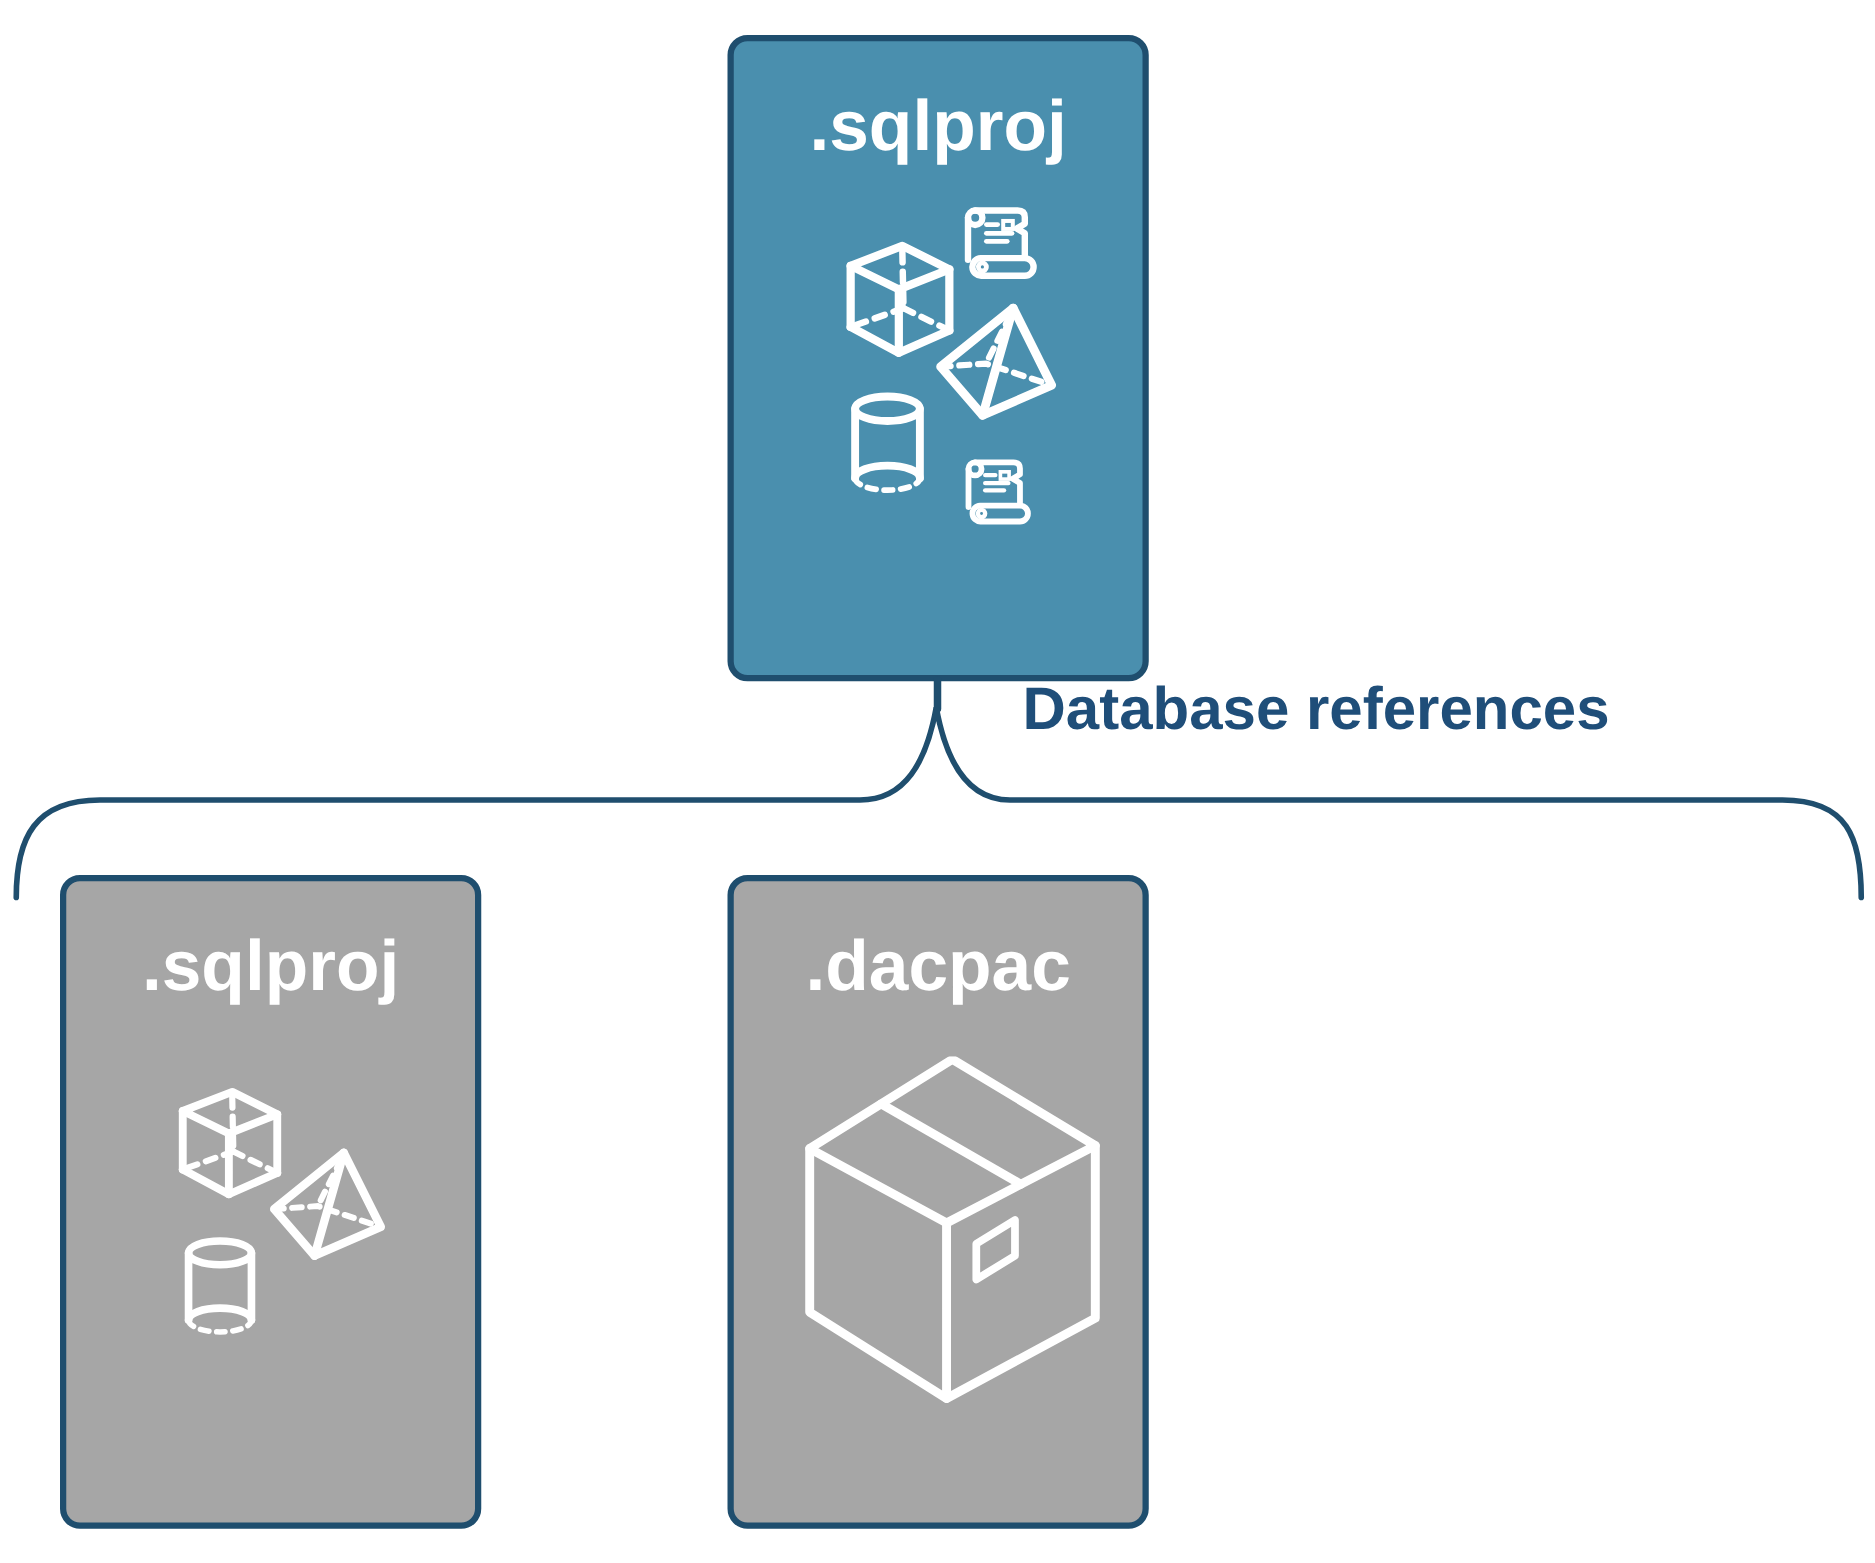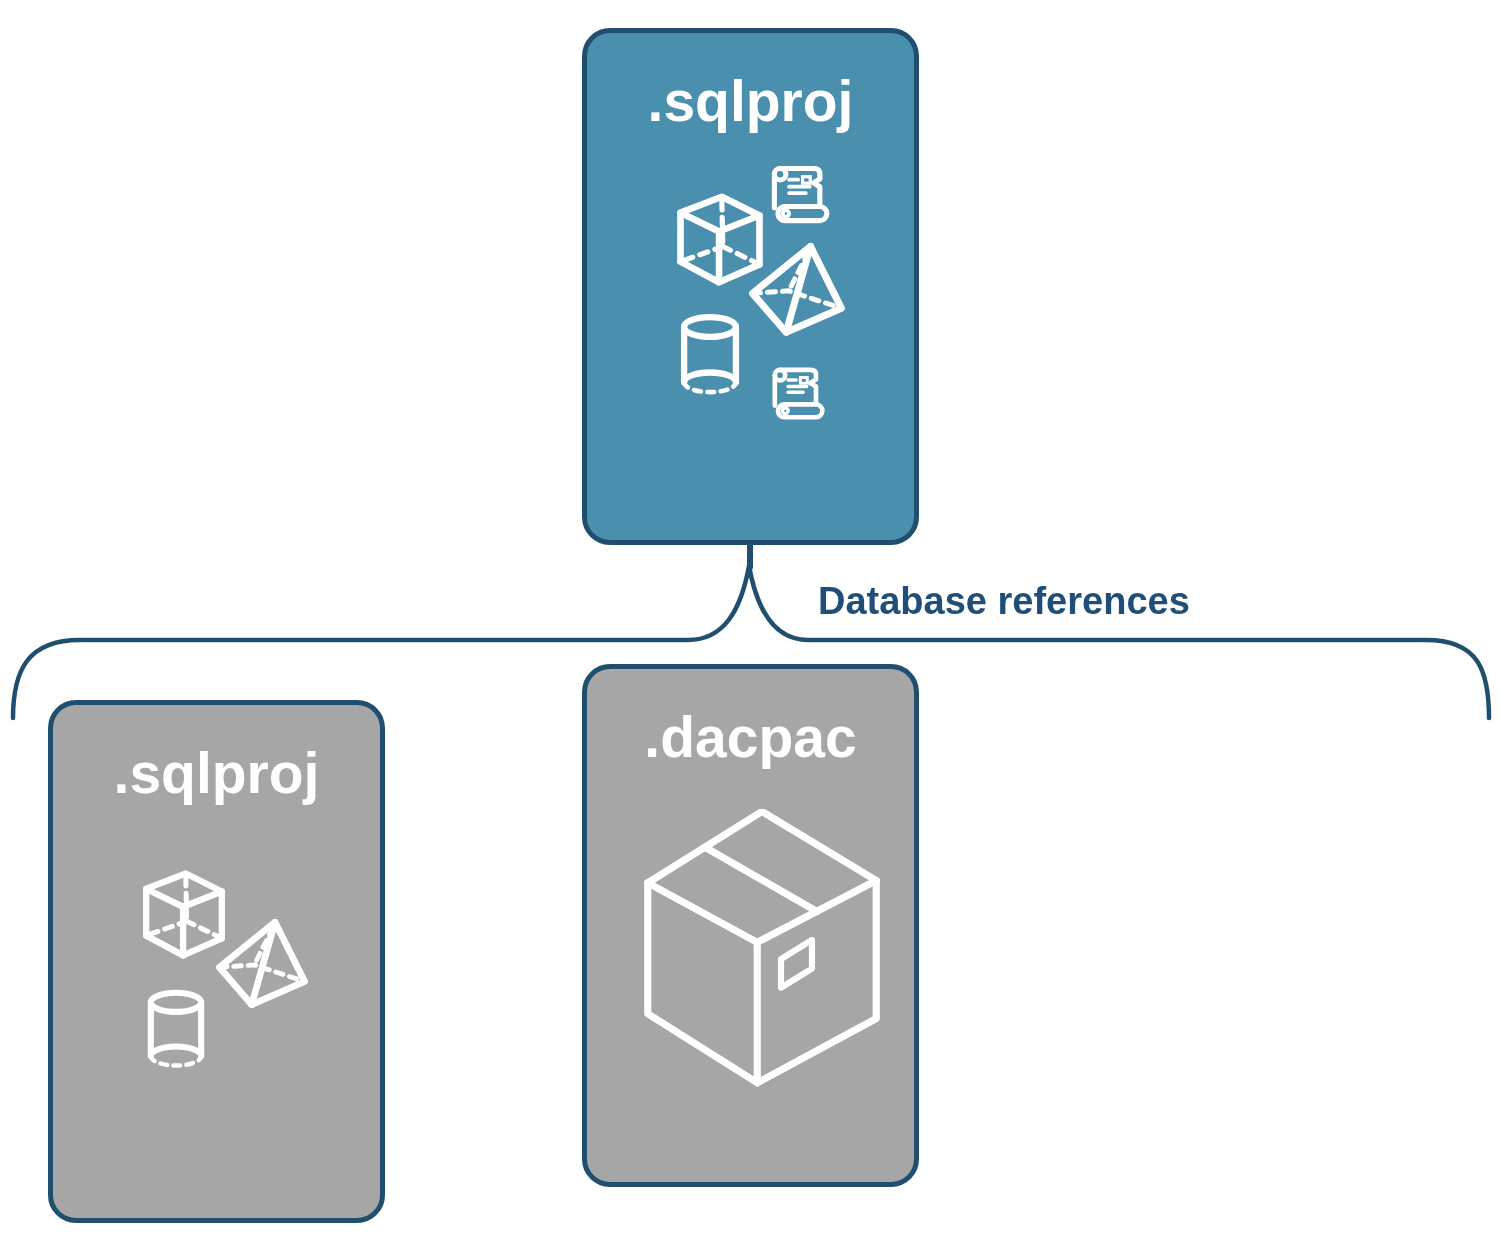--- a/index.html
+++ b/index.html
@@ -9,35 +9,35 @@
     --gray:#a6a6a6;
     --white:#ffffff;
   }
   html,body{margin:0;padding:0;background:#ffffff;}
   .canvas{
     position:relative;width:1500px;height:1250px;background:#ffffff;overflow:hidden;
     font-family:"Liberation Sans", sans-serif;
   }
   .node{
     position:absolute;width:337px;box-sizing:border-box;
-    border:5px solid var(--navy);border-radius:28px;
+    border:5px solid var(--navy);border-radius:16px;
   }
   .node.teal{background:var(--teal);height:517px;}
   .node.gray{background:var(--gray);height:523px;}
   .node-title{
     text-align:center;font-weight:700;color:#ffffff;
     font-size:57px;line-height:1;padding-top:40px;letter-spacing:0px;
     user-select:none;
   }
   .ic{position:absolute;}
   .rot12{transform:rotate(12deg);}
   .bracket-svg{position:absolute;left:0;top:538px;width:1500px;height:210px;}
   .bracket-label{
-    position:absolute;left:818px;top:580px;
-    font-size:38px;font-weight:700;color:var(--navy-text);white-space:nowrap;
+    position:absolute;left:818px;top:540px;
+    font-size:48px;font-weight:700;color:var(--navy-text);white-space:nowrap;
   }
   .defs-holder{position:absolute;width:0;height:0;overflow:hidden;}
 </style>
 </head>
 <body>
 
 <svg class="defs-holder" aria-hidden="true">
   <defs>
 
     <symbol id="sym-cube" viewBox="0 0 100 104">
@@ -154,21 +154,21 @@
         <use href="#sym-cube"></use>
       </svg>
     <svg class="ic rot12" style="left:158px;top:212px;width:106px;height:96px;">
         <use href="#sym-pyramid"></use>
       </svg>
     <svg class="ic" style="left:89px;top:282px;width:68px;height:85px;">
         <use href="#sym-cylinder"></use>
       </svg>
   </div>
 
-  <div class="node gray" style="left:582px;top:664px;">
+  <div class="node gray" style="left:582px;top:700px;">
     <div class="node-title">.dacpac</div>
     <svg class="ic" style="left:56px;top:140px;width:238px;height:281px;">
         <use href="#sym-package"></use>
       </svg>
   </div>
 
 
 </div>
 
 </body></html>

